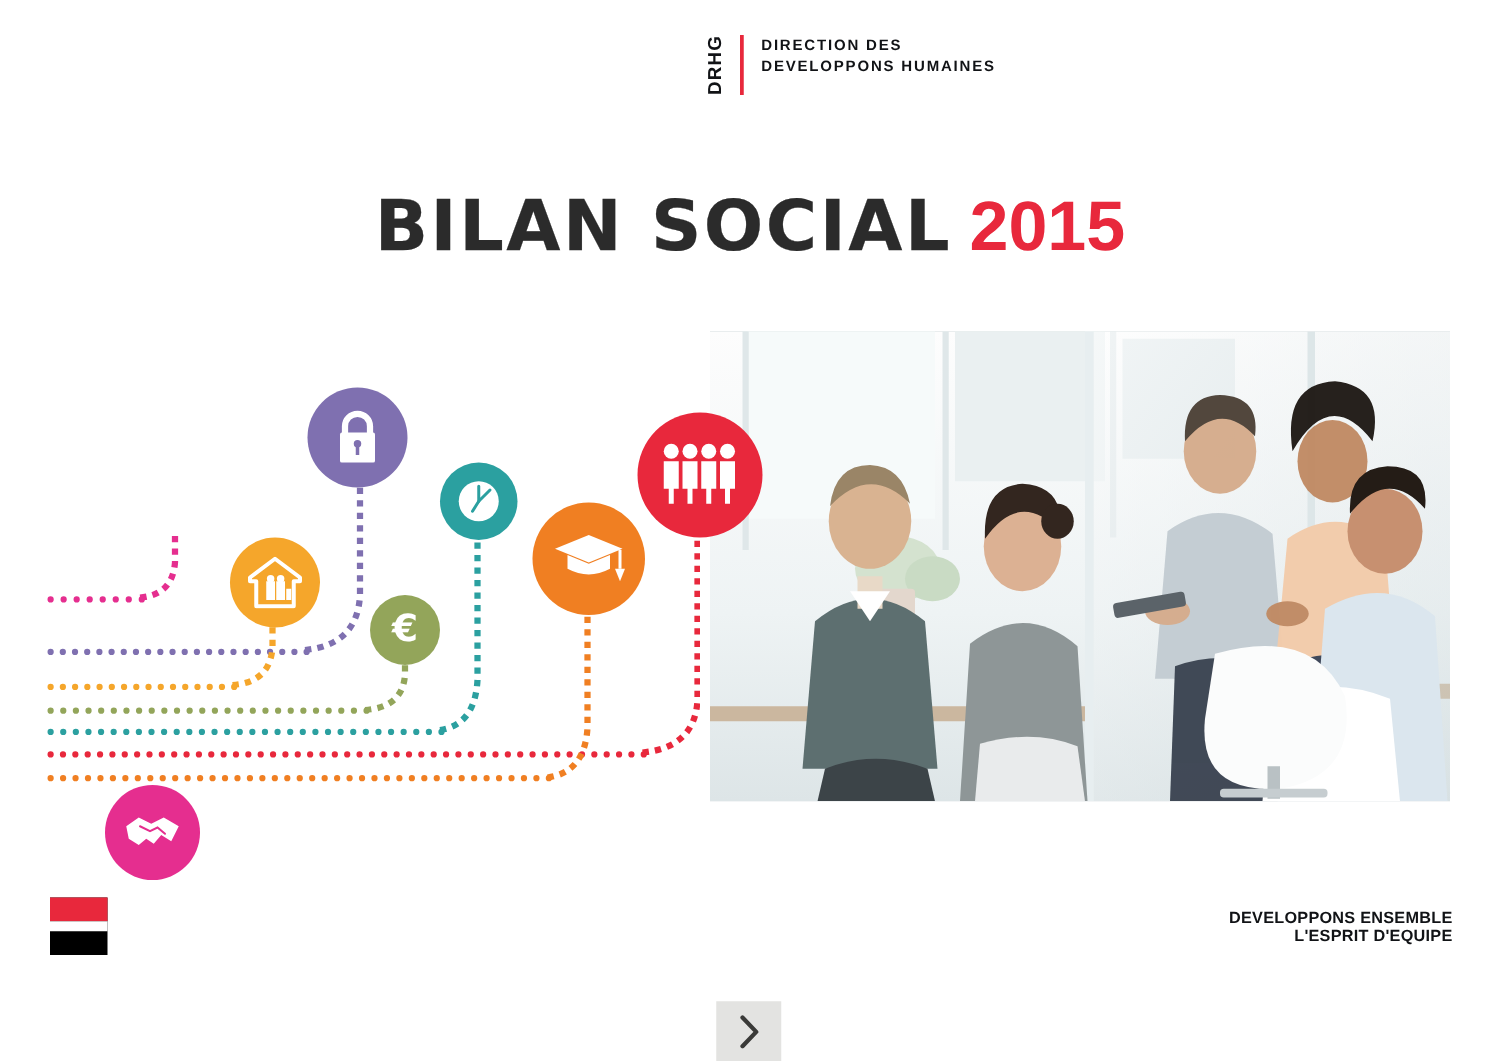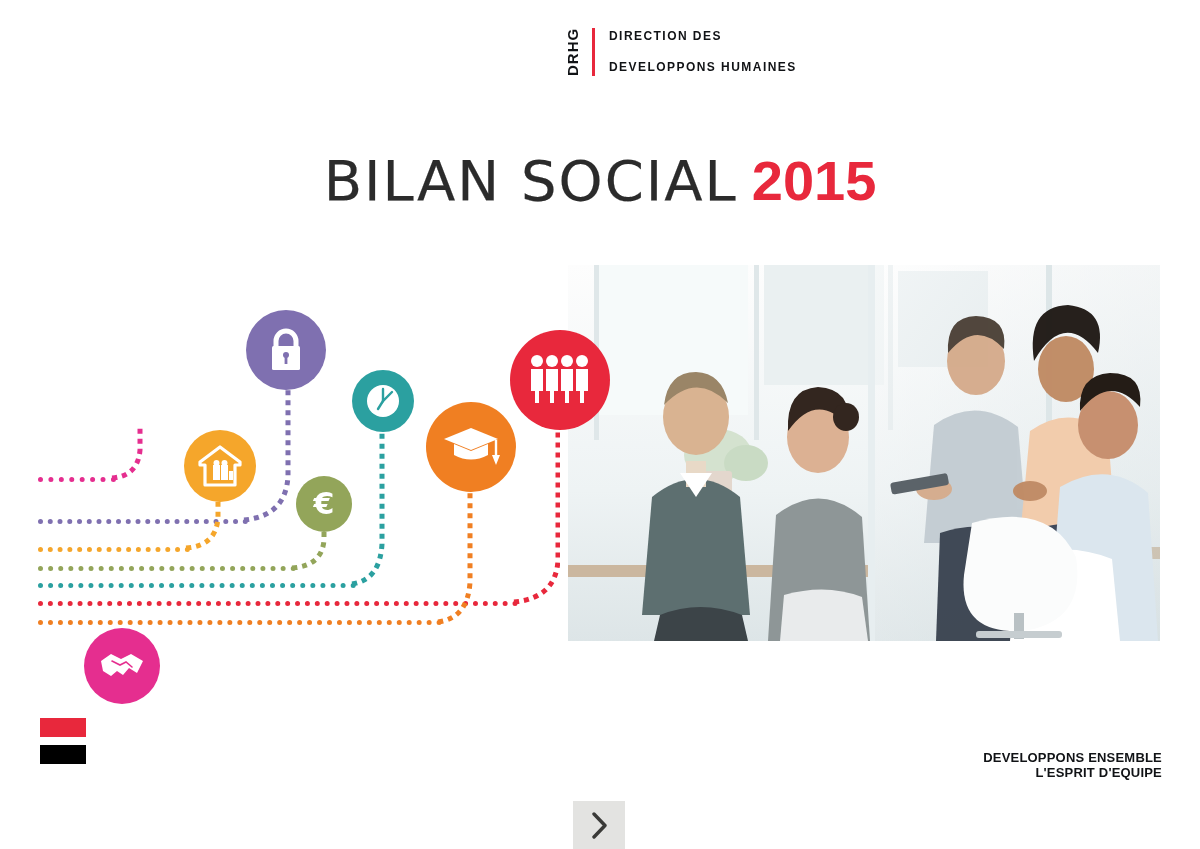--- a/index.html
+++ b/index.html
@@ -12,31 +12,31 @@
 
   
   .brand-header{position:absolute;left:565px;top:28px;display:flex;align-items:stretch;height:48px;}
   .drhg-vert{
     writing-mode:vertical-rl;transform:rotate(180deg);
     font-weight:bold;font-size:15px;letter-spacing:1.0px;color:#111316;
     line-height:1;display:flex;align-items:center;justify-content:center;
     font-family:"Liberation Sans",sans-serif;
   }
   .drhg-rule{width:3px;background:#e8283c;margin:0 14px 0 12px;align-self:stretch;}
-  .drhg-lines{display:flex;flex-direction:column;justify-content:space-between;}
+  .drhg-lines{display:flex;flex-direction:column;justify-content:flex-start;}
   .drhg-lines span{
     display:block;font-weight:bold;font-size:12px;letter-spacing:1.45px;
     color:#111316;line-height:1.42;white-space:nowrap;
   }
 
   
   .title-wrap{position:absolute;left:0;top:148px;width:1200px;text-align:center;}
   .title-main{
     font-size:56px;letter-spacing:2px;color:#2b2b2b;
-    font-weight:400;font-family:"DejaVu Sans",sans-serif;
+    font-weight:700;font-family:"DejaVu Sans",sans-serif;
     -webkit-text-stroke:0.2px #2b2b2b;
   }
   .title-year{
     font-size:56px;font-weight:bold;color:#e8283c;letter-spacing:0px;margin-left:14px;
     font-family:"Liberation Sans",sans-serif;
     margin-top:36px;
   }
 
   
   .illus{position:absolute;left:0;top:250px;width:1200px;height:400px;}
@@ -62,21 +62,21 @@
   
   .sg-logo{position:absolute;left:40px;top:718px;display:flex;align-items:center;}
   .sg-square{width:46px;height:46px;position:relative;background:#000000;flex:none;}
   .sg-square .sg-red{position:absolute;left:0;top:0;width:100%;height:42%;background:#e8283c;}
   .sg-square .sg-white{position:absolute;left:0;top:42%;width:100%;height:16%;background:#ffffff;}
   .sg-text{margin-left:12px;font-weight:bold;font-size:24px;line-height:1.02;color:#111316;letter-spacing:0.5px;}
   .sg-text span{display:block;}
 
   .tagline{
     position:absolute;right:38px;top:726px;text-align:right;
-    font-weight:bold;font-size:13px;line-height:1.18;color:#111316;letter-spacing:0.2px;margin-top:24px;
+    font-weight:bold;font-size:13px;line-height:1.18;color:#111316;letter-spacing:0.2px;
   }
   .tagline span{display:block;}
 
   
   .nav-next{
     position:absolute;left:573px;top:801px;width:52px;height:48px;
     background:#e3e3e1;display:flex;align-items:center;justify-content:center;
     cursor:pointer;border:0;padding:0;
   }
   .nav-next svg{display:block;}

